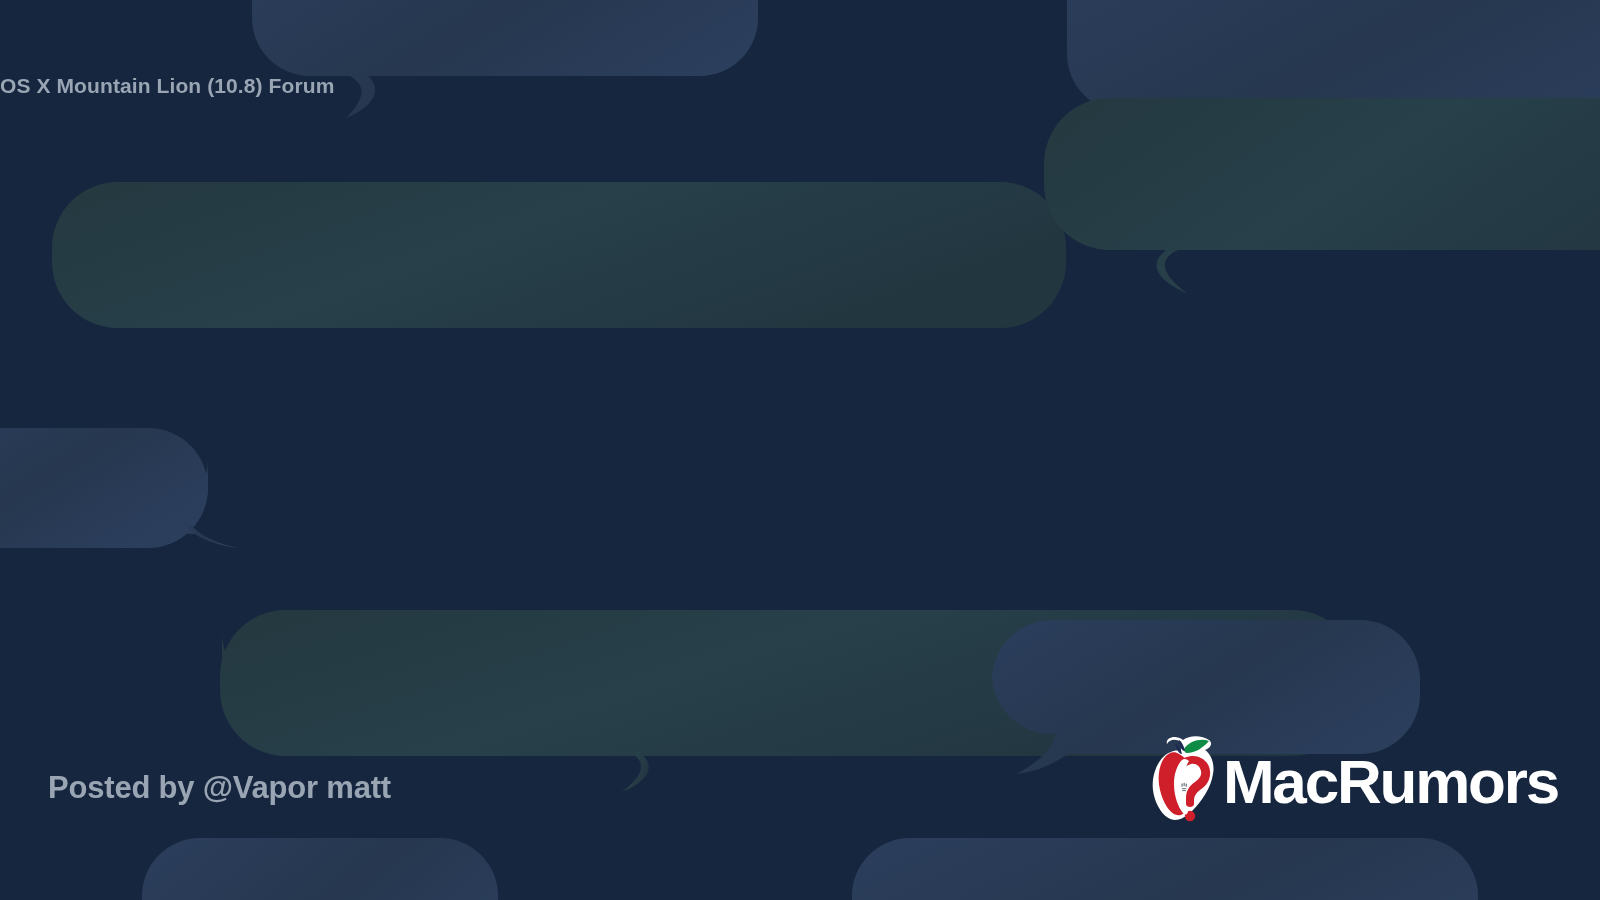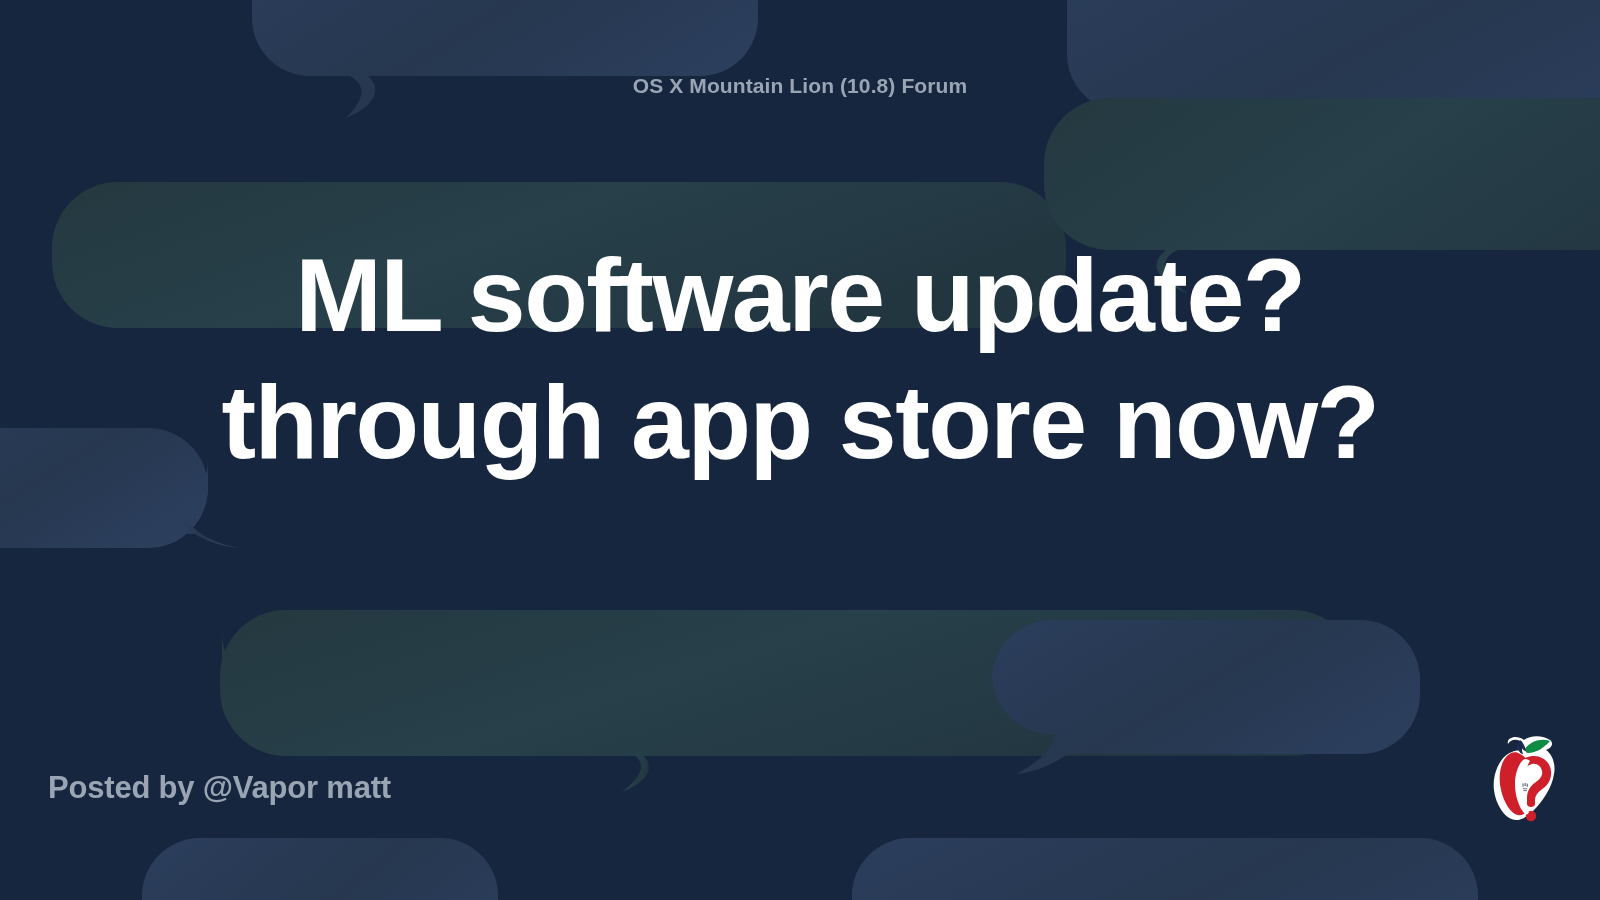--- a/index.html
+++ b/index.html
@@ -21,21 +21,21 @@
   #bubbles {
     position:absolute; inset:0;
     width:100%; height:100%;
     pointer-events:none;
   }
 
   
   #forum-label {
     position:absolute;
     top:74px; left:0; right:0;
-    text-align:center;
+    text-align:left;
     font-size:21px;
     font-weight:bold;
     letter-spacing:.1px;
     color:#9aa5b4;
     white-space:nowrap;
   }
 
   
   #title {
     position:absolute;
@@ -153,21 +153,20 @@
     </g>
 
     <g>
       <path fill="url(#gNavy)" d="M910,838 H1420 a58,58 0 0 1 58,58 V960 a58,58 0 0 1 -58,58 H910
            a58,58 0 0 1 -58,-58 V896 a58,58 0 0 1 58,-58 Z"></path>
     </g>
   </svg>
 
   <div id="forum-label">OS X Mountain Lion (10.8) Forum</div>
 
-  <h1 id="title">ML software update? through app store now?</h1>
 
   <div id="author">Posted by @Vapor matt</div>
 
   <div id="logo">
     <svg id="logo-mark" viewBox="0 0 66 92">
 
       <path fill="#ffffff" d="M30 6 C24 2 18 4 16 8 C14 2 24 -2 32 4 C40 -2 52 0 58 4 C62 7 60 12 54 14
            C60 18 64 28 62 38 C60 52 50 66 42 74 C36 80 30 84 24 84 C14 84 4 70 2 54
            C0 38 8 20 20 16 C24 14 28 14 30 16 Z"></path>
 
@@ -192,15 +191,16 @@
         <rect x="34.7" y="47.6" width="1.1" height="3.2"></rect>
         <rect x="30.9" y="52.3" width="4.4" height="0.9"></rect>
         <rect x="31.3" y="54.2" width="3.6" height="0.9"></rect>
       </g>
 
       <path fill="#0e8c45" d="M33 13 C38 5 50 2 58 5 C52 12 44 17 36 17 C34 17 33 15 33 13 Z"></path>
 
       <path fill="#1d2a52" d="M28 4 C31 6 33 10 34 15 C32 15 30 13 29 10 C28 8 27 6 28 4 Z"></path>
       <path fill="#1d2a52" d="M25 7 C28 10 30 14 31 18 C29 18 27 16 26 13 C25 11 24 9 25 7 Z"></path>
     </svg>
+    <div id="logo-word">MacRumors</div>
   </div>
 
 </div>
 
 </body></html>

